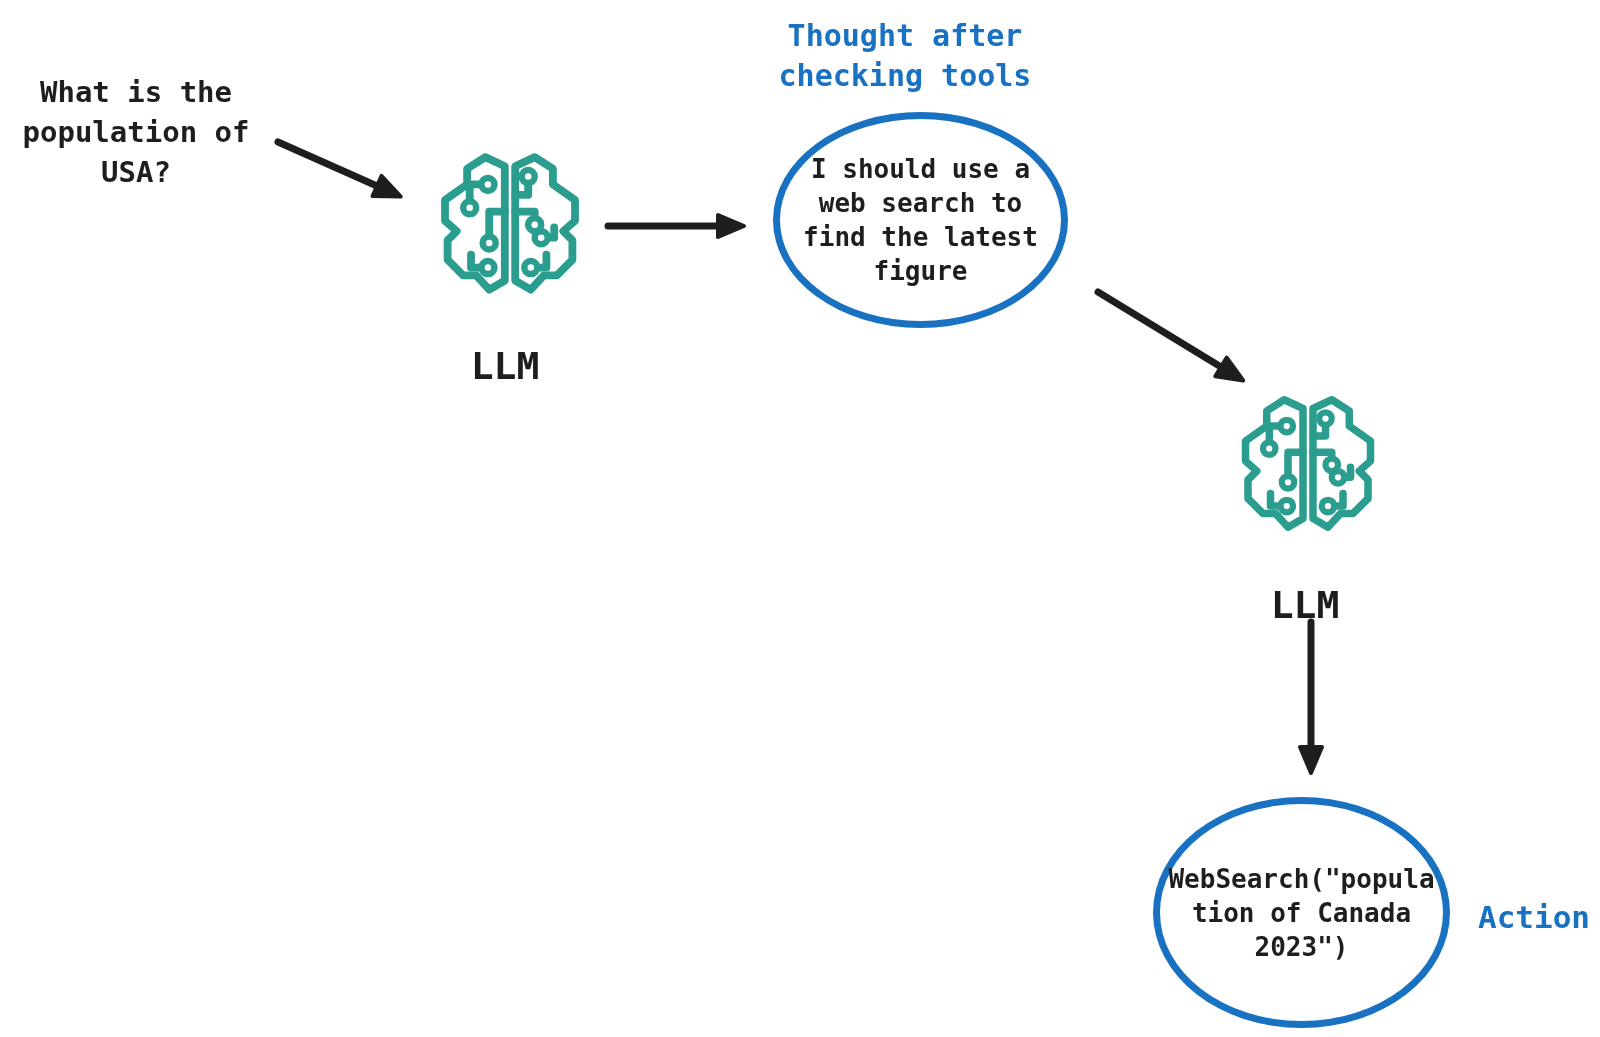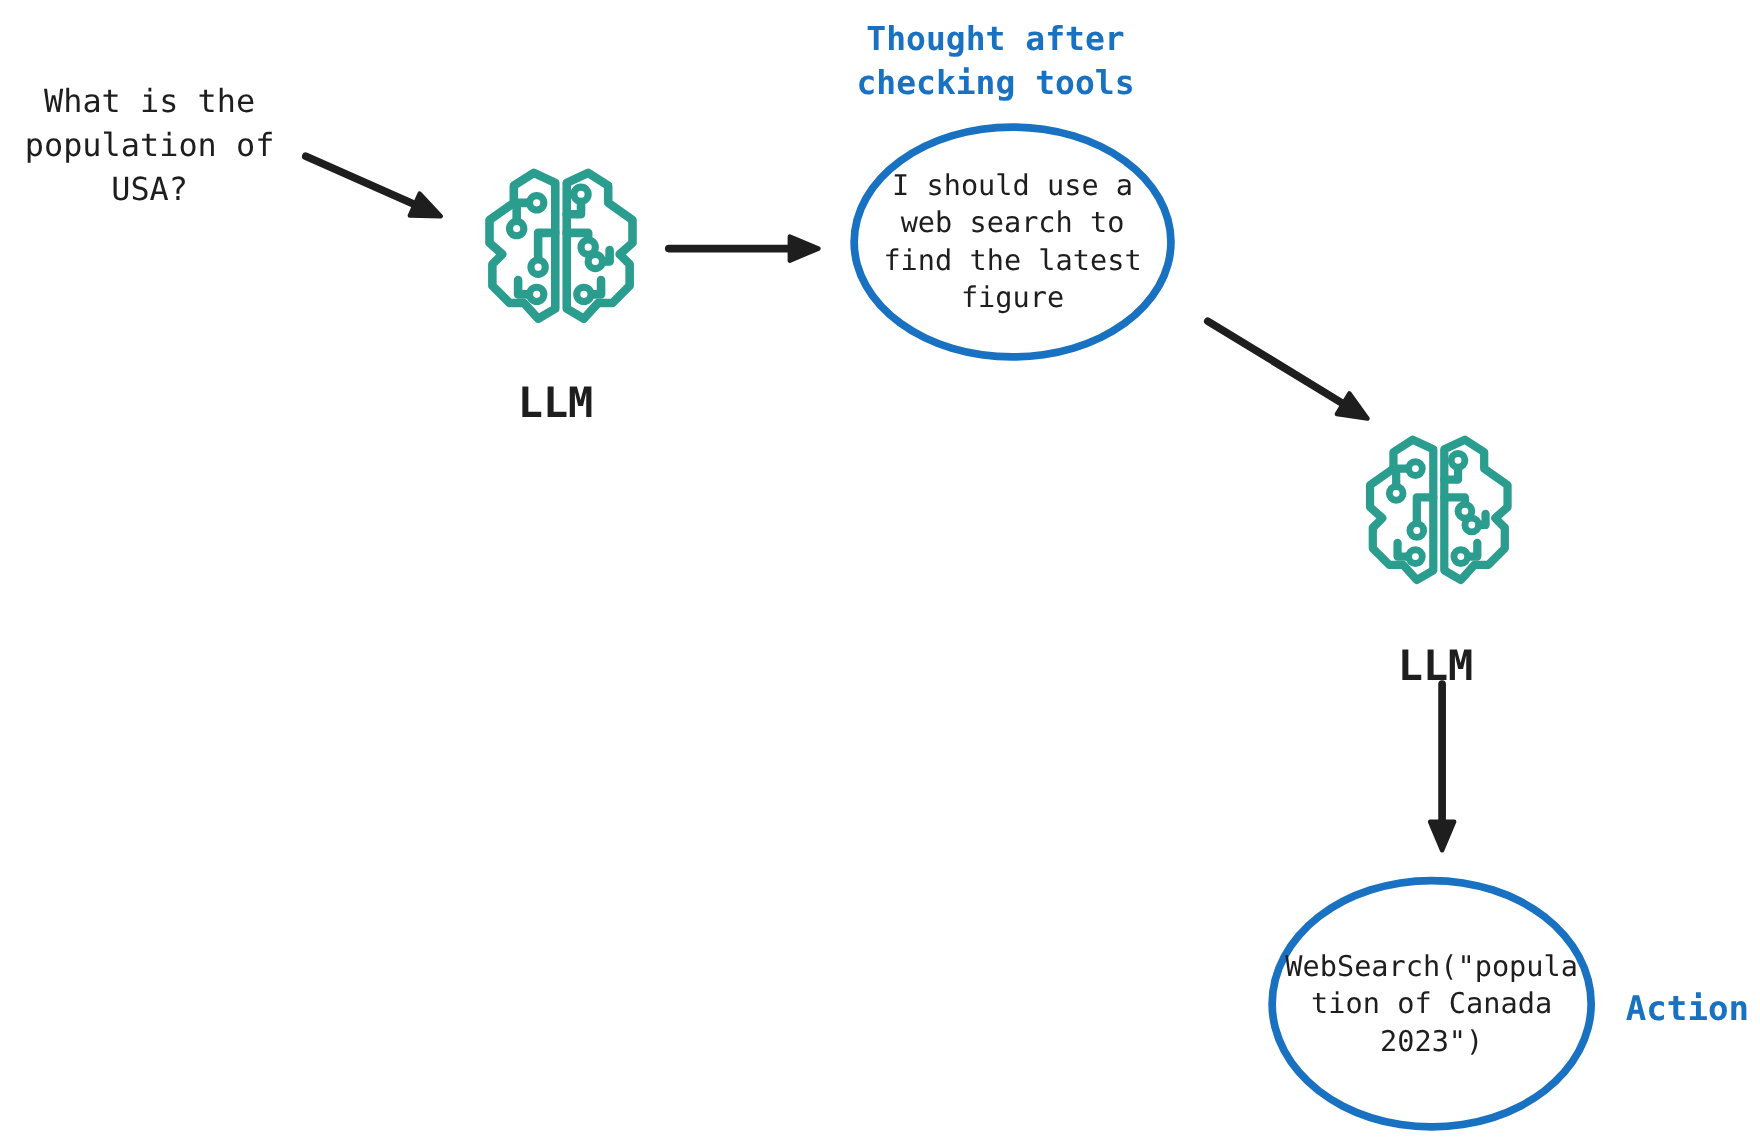--- a/index.html
+++ b/index.html
@@ -16,21 +16,21 @@
     height: 1037px;
     background: var(--bg);
     overflow: hidden;
     font-family: "DejaVu Sans Mono", "Liberation Mono", monospace;
     color: var(--ink);
   }
   .abs { position: absolute; }
   .mono-text {
     white-space: pre-line;
     text-align: center;
-    font-weight: 400;
+    font-weight: 700;
     color: var(--ink);
   }
   .caption {
     white-space: pre-line;
     text-align: center;
     font-weight: 600;
     color: var(--blue);
   }
   .query {
     left: 0px; top: 72px; width: 272px;

